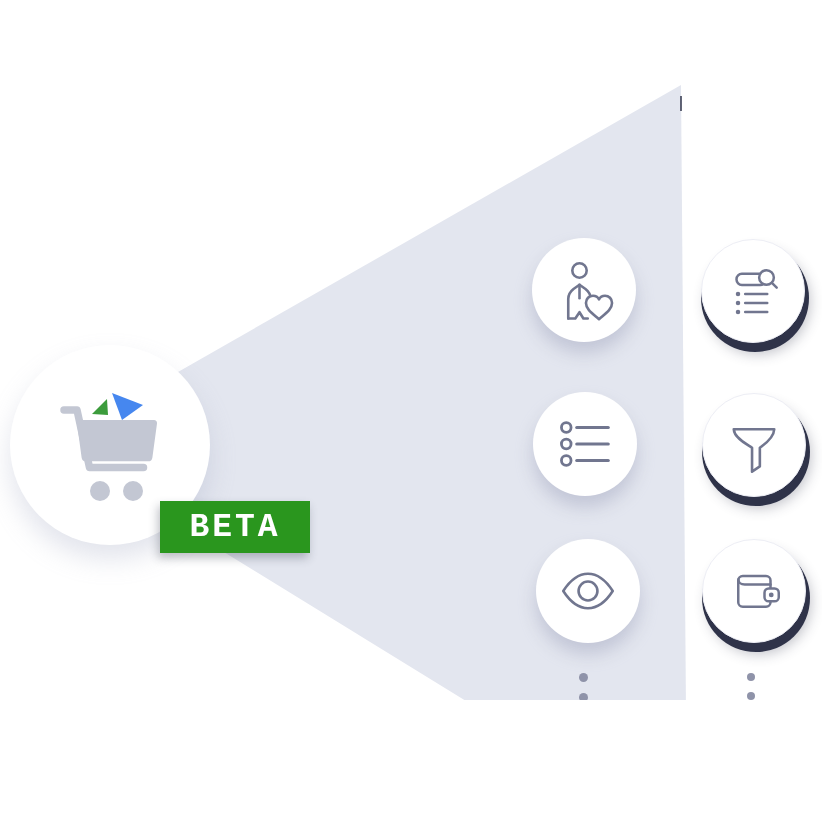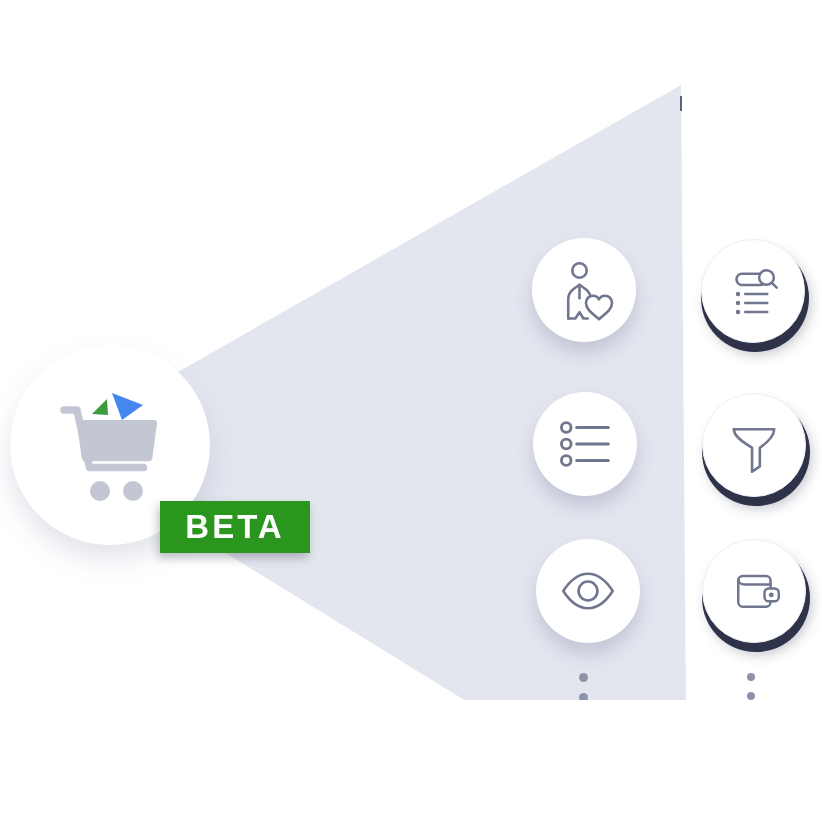--- a/index.html
+++ b/index.html
@@ -12,21 +12,21 @@
     --cart-blue:#4687ef;
     --badge-bg:#2a961e;
     --badge-text:#ffffff;
     --circle-white:#ffffff;
   }
   html,body{margin:0;padding:0;background:#fff;}
   .canvas{
     position:relative;
     width:822px;height:700px;
     overflow:hidden;
-    font-family:Liberation Sans, sans-serif;
+    font-family:Liberation Mono, monospace;
     background:#fff;
   }
   .funnel-svg{position:absolute;left:0;top:0;}
   .edge-notch{
     position:absolute;left:680px;top:96px;width:2px;height:15px;
     background:var(--dark-ring);opacity:.75;
   }
   
   .source-circle{
     position:absolute;left:10px;top:345px;width:200px;height:200px;

